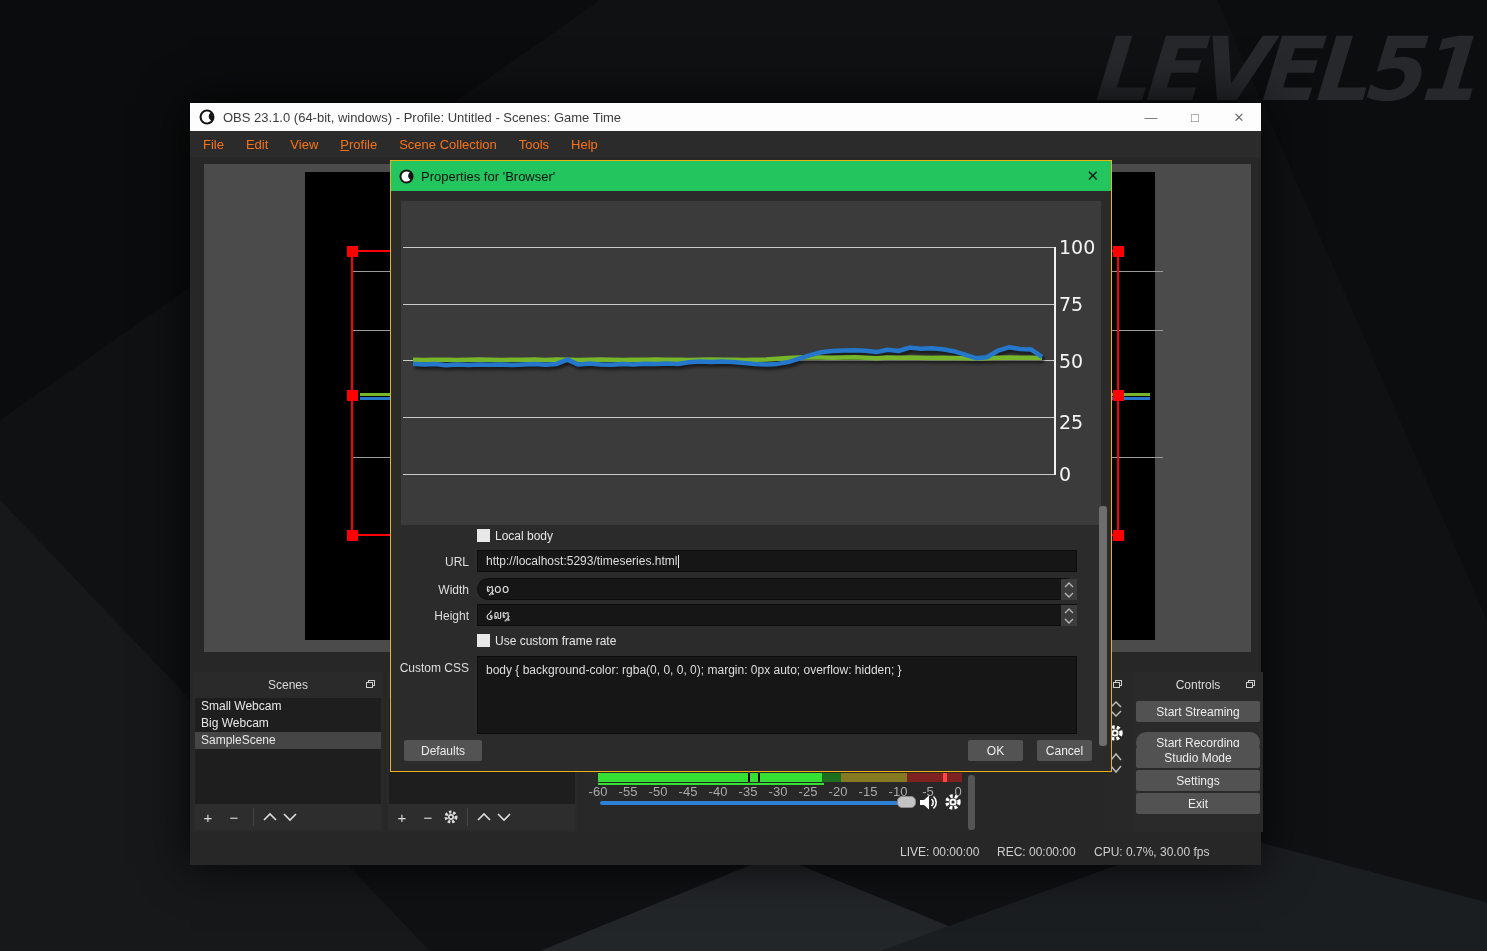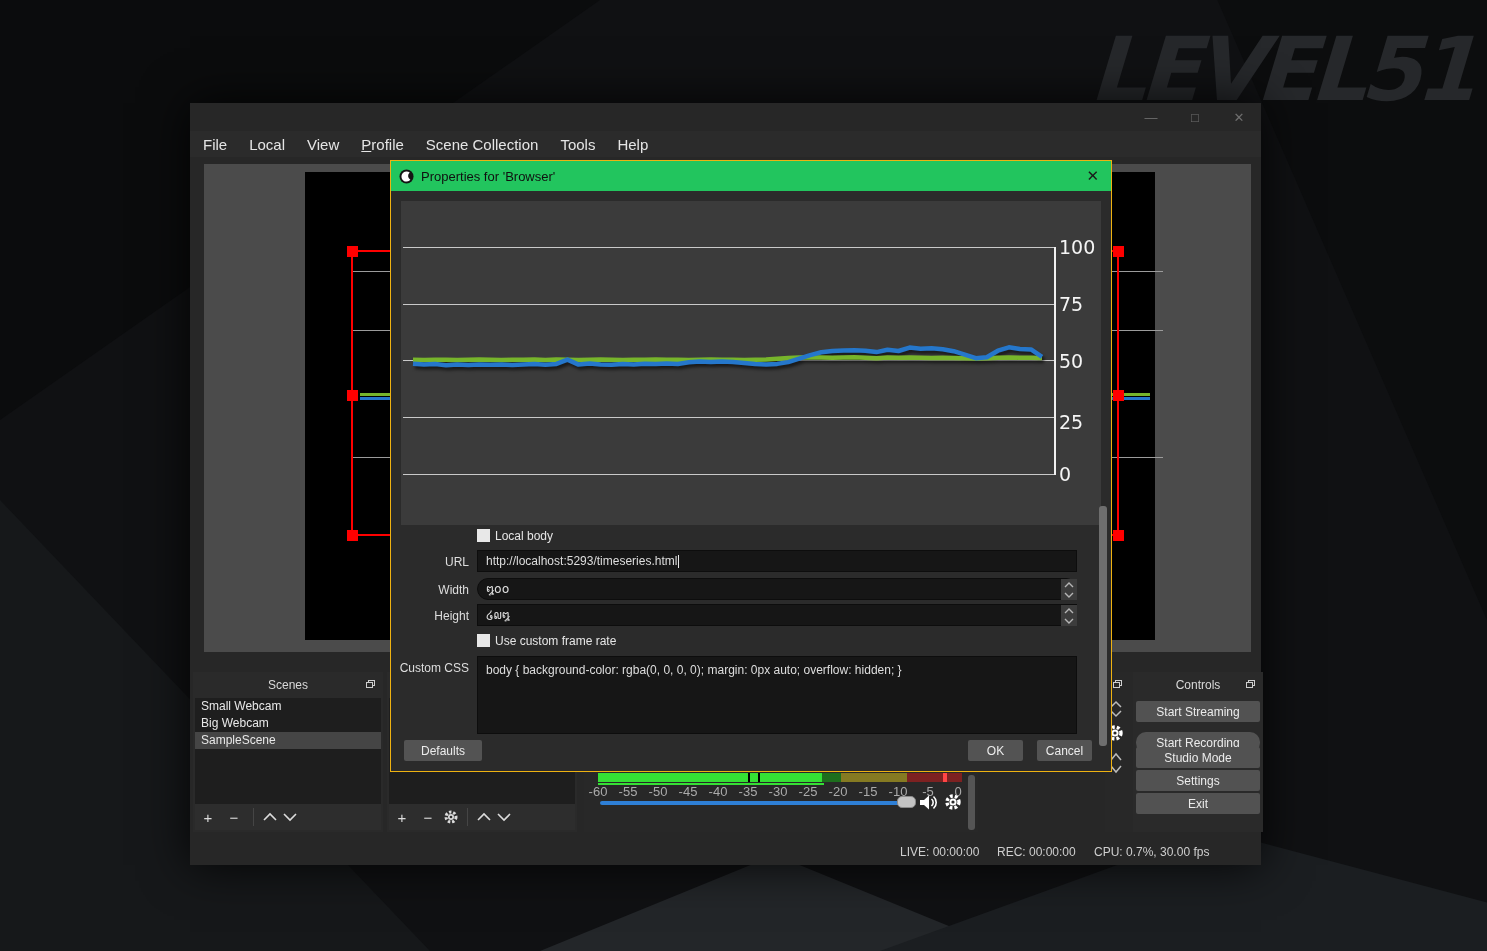--- a/index.html
+++ b/index.html
@@ -17,21 +17,21 @@
   
   #obs { position:absolute; left:190px; top:103px; width:1071px; height:762px;
          background:#272727; box-shadow:0 0 45px rgba(0,0,0,.85); }
   #titlebar { position:absolute; left:0; top:0; width:100%; height:28px; background:#fdfdfd;
               display:flex; align-items:center; }
   #titlebar .title { color:#3d3d3d; font-size:13px; margin-left:8px; }
   .winbtn { position:absolute; top:0; width:44px; height:28px; color:#6f6f6f; font-size:13px;
             display:flex; align-items:center; justify-content:center; }
   #menubar { position:absolute; left:0; top:28px; width:100%; height:26px; background:#2b2b2b;
              display:flex; align-items:center; padding-left:2px; }
-  .menu-item { display:inline-block; color:#e5e5e5; font-size:15px; padding:4px 11px; cursor:default; }
+  .menu-item { display:inline-block; color:#f97316; font-size:13px; padding:4px 11px; cursor:default; }
   .menu-item.accel::first-letter { text-decoration:underline; }
 
   
   #preview-panel { position:absolute; left:14px; top:61px; width:1047px; height:488px; background:#4b4b4b; }
   #canvas { position:absolute; left:101px; top:8px; width:850px; height:468px; background:#000; }
   .gridline-mini { position:absolute; height:1px; background:#9b9b9b; }
   .sel-line { position:absolute; background:#ff0000; }
   .sel-handle { position:absolute; width:11px; height:11px; background:#ff0000; }
 
   
@@ -94,27 +94,34 @@
   <div class="poly" style="left:0;top:0;width:600px;height:420px;background:#0b0c0d;clip-path:polygon(0 0,100% 0,0 100%);"></div>
   <div class="poly" style="left:0;top:500px;width:430px;height:451px;background:#16181a;clip-path:polygon(0 0,100% 100%,0 100%);"></div>
   <div class="poly" style="left:540px;top:855px;width:470px;height:96px;background:#232629;clip-path:polygon(50% 0,100% 100%,0 100%);"></div>
   <div class="poly" style="left:880px;top:830px;width:607px;height:121px;background:#1b1e21;clip-path:polygon(55% 0,100% 60%,100% 100%,0 100%);"></div>
   <div class="poly" style="left:1150px;top:0;width:337px;height:620px;background:#0c0d0e;clip-path:polygon(100% 0,100% 100%,20% 0);"></div>
   <div id="logo51">LEVEL51</div>
 </div>
 
 <div id="obs">
 
+  <div id="titlebar">
+    <svg width="16" height="16" viewBox="0 0 16 16" style="margin-left:9px;">
+      <circle cx="8" cy="8" r="7.5" fill="#151515"></circle>
+      <path d="M8 2.6 a5.4 5.4 0 1 0 5.4 5.4 A4.5 4.5 0 0 1 8 2.6" fill="#ffffff" transform="rotate(40 8 8)"></path>
+    </svg>
+    <span class="title">OBS 23.1.0 (64-bit, windows) - Profile: Untitled - Scenes: Game Time</span>
+  </div>
   <div class="winbtn" style="right:88px;">—</div>
   <div class="winbtn" style="right:44px;">□</div>
   <div class="winbtn" style="right:0;">✕</div>
 
   <div id="menubar">
       <span class="menu-item">File</span>
-      <span class="menu-item">Local</span>
+      <span class="menu-item">Edit</span>
       <span class="menu-item">View</span>
       <span class="menu-item accel">Profile</span>
       <span class="menu-item">Scene Collection</span>
       <span class="menu-item">Tools</span>
       <span class="menu-item">Help</span>
     </div>
 
   <div id="preview-panel">
     <div id="canvas">
 

